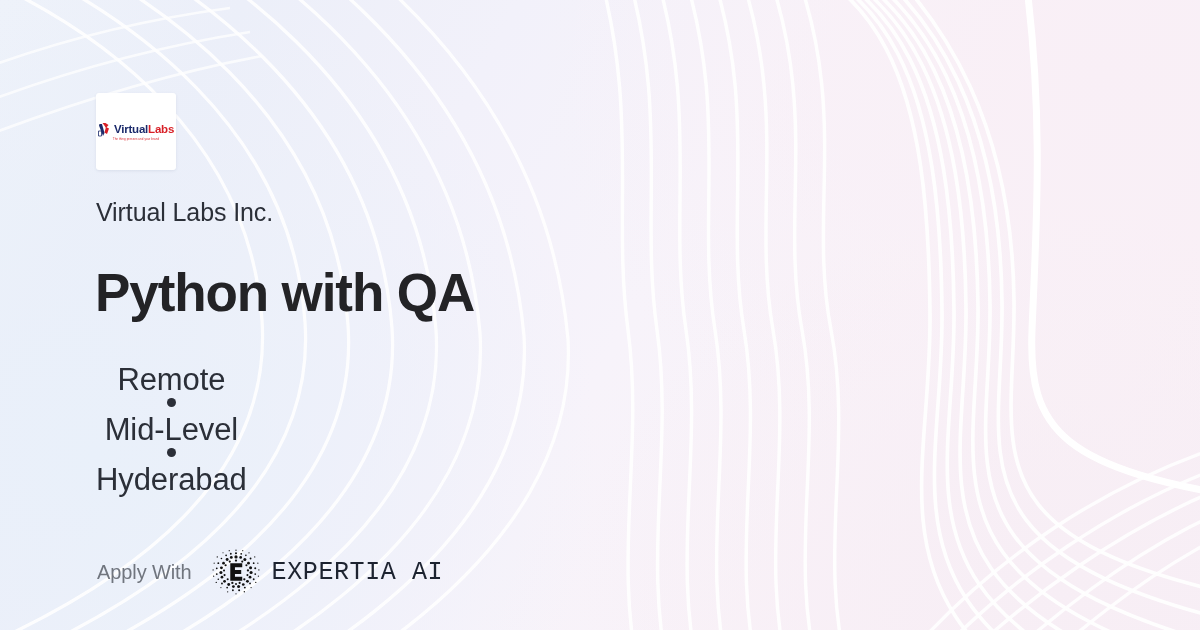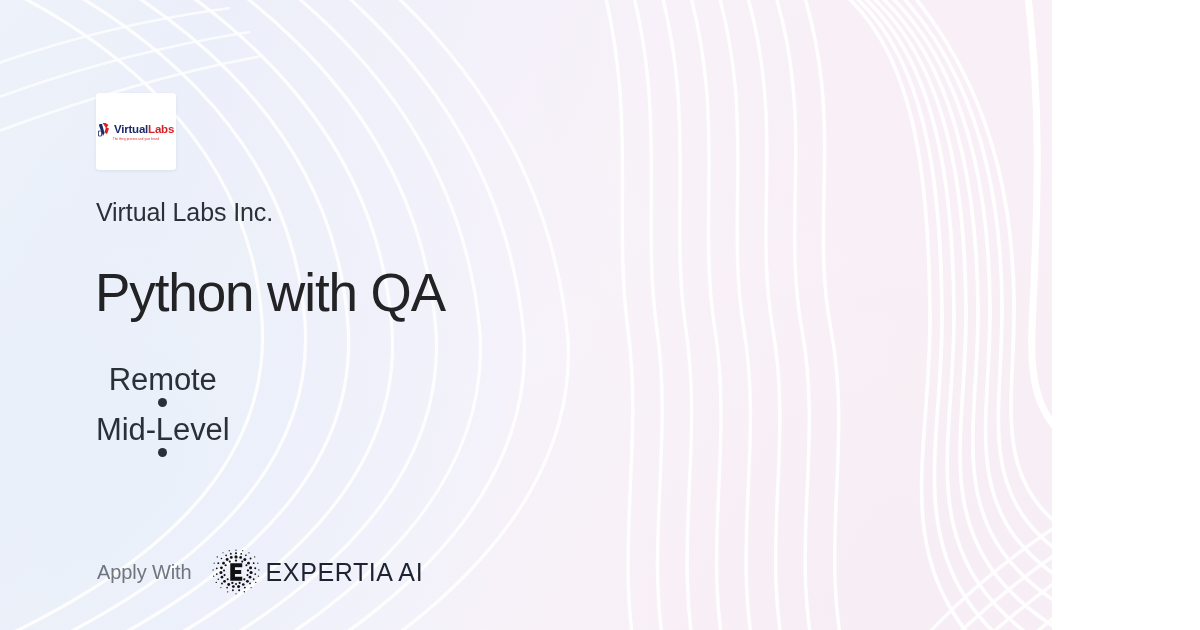--- a/index.html
+++ b/index.html
@@ -5,21 +5,21 @@
   * { margin:0; padding:0; box-sizing:border-box; }
   html, body {
     width:1200px; height:630px;
     font-family:"Liberation Sans", sans-serif;
     overflow:hidden;
     background:#ffffff;
   }
 
   .card {
     position:relative;
-    width:1052px; height:630px;
+    width:1200px; height:630px;
     overflow:hidden;
     background:
       radial-gradient(ellipse 900px 700px at 92% 12%, #f9eff6 0%, rgba(249,239,246,0) 62%),
       radial-gradient(ellipse 800px 620px at 88% 92%, #f7eef5 0%, rgba(247,238,245,0) 60%),
       radial-gradient(ellipse 760px 720px at 8% 72%, #e9f0fa 0%, rgba(233,240,250,0) 66%),
       linear-gradient(118deg,
         #eef2fa 0%,
         #eceff9 16%,
         #f2f1fa 34%,
         #f7f3fa 52%,
@@ -57,21 +57,21 @@
   }
 
   .company {
     position:absolute; left:96px; top:198px;
     font-size:25px; font-weight:400; color:#2b2f38;
     letter-spacing:-.1px; line-height:1.15; white-space:nowrap;
   }
 
   .job-title {
     position:absolute; left:95px; top:264px;
-    font-size:53px; font-weight:400; color:#232326;
+    font-size:53px; font-weight:700; color:#232326;
     letter-spacing:-1.1px; line-height:1.1; white-space:nowrap;
   }
 
   .meta {
     position:absolute; left:96px; top:361px;
     font-size:31px; font-weight:400; color:#2b2f38;
     letter-spacing:-.1px; line-height:1.2; white-space:nowrap;
     display:flex; align-items:center;flex-direction:column;
   }
   .meta .sep {
@@ -82,23 +82,23 @@
   .footer {
     position:absolute; left:97px; top:546px;
     display:flex; align-items:center; white-space:nowrap;
   }
   .apply-with {
     font-size:20px; font-weight:400; color:#70757e;
     letter-spacing:-.1px; line-height:1;
   }
   .expertia-mark { width:52px; height:52px; margin-left:18px; flex:none; }
   .expertia-word {
-    margin-left:4px;
+    margin-left:10px;
     font-size:25px; font-weight:400; color:#1d2330;
-    letter-spacing:.6px; line-height:1;
+    letter-spacing:.6px; line-height:1;font-family:Liberation Mono, monospace;
   }
 </style>
 </head>
 <body>
 
 <div class="card">
 
   <svg class="bg-lines" viewBox="0 0 1200 630" preserveAspectRatio="none" aria-hidden="true">
     <defs>
       <g id="famA">
@@ -177,20 +177,21 @@
 
     <div class="company">Virtual Labs Inc.</div>
 
     <h1 class="job-title">Python with QA</h1>
 
     <div class="meta">
       <span>Remote</span>
       <span class="sep"></span>
       <span>Mid-Level</span>
       <span class="sep"></span>
+      <span>Hyderabad</span>
     </div>
 
     <div class="footer">
       <span class="apply-with">Apply With</span>
 
       <svg class="expertia-mark" viewBox="0 0 100 100" aria-hidden="true">
         <g fill="#111111">
 
           <path d="M39 33 h23 v8 h-14 v5 h12 v8 h-12 v5 h14 v8 h-23 z"></path>
 

